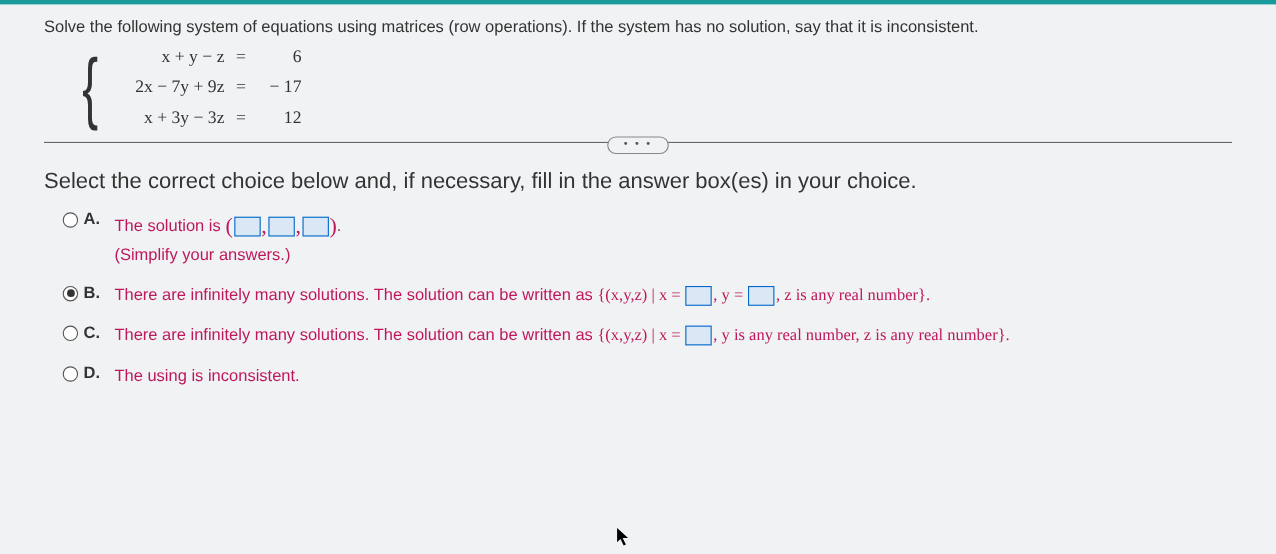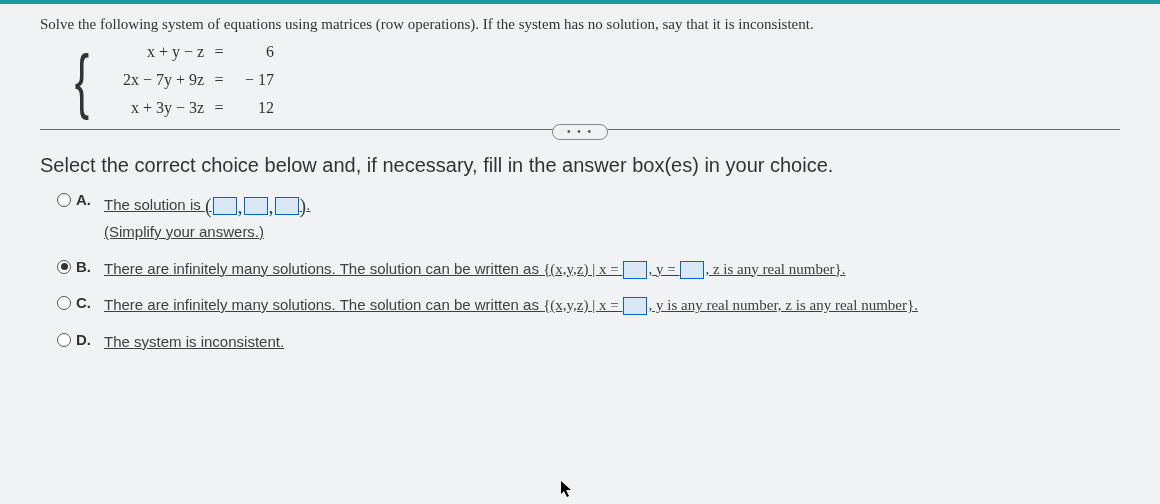--- a/index.html
+++ b/index.html
@@ -20,21 +20,20 @@
       background: #1a9b9b;
     }
     .content {
       padding: 12px 40px 0 40px;
       color: #333;
     }
     .instruction {
       font-size: 15px;
       margin-bottom: 10px;
       color: #333;
-      font-family: Liberation Serif, serif;
     }
     .equation-system {
       display: flex;
       align-items: center;
       margin-left: 30px;
       margin-bottom: 10px;
     }
     .brace {
       font-size: 72px;
       line-height: 0.9;
@@ -125,23 +124,22 @@
     }
     .letter-col {
       width: 28px;
       font-weight: bold;
       font-size: 15px;
       color: #333;
     }
     .choice-text {
       flex: 1;
       font-size: 15px;
-      color: #404040;
+      color: #be185d;
       line-height: 1.5;
-      text-decoration: underline;
     }
     .input-box {
       display: inline-block;
       width: 24px;
       height: 18px;
       border: 1px solid #0066cc;
       background: #dae8f5;
       vertical-align: middle;
       margin: 0 1px;
     }
@@ -227,21 +225,21 @@
     <div class="choice-text">
       <span>There are infinitely many solutions. The solution can be written as </span><span class="set-text">{(x,y,z) | x = </span><span class="input-box"></span><span class="set-text">, y is any real number, z is any real number}.</span><br>
     </div>
   </div>
 
   <div class="choice">
     <div class="radio-col">
       <div class="radio-circle"></div>
     </div>
     <div class="letter-col">D.</div>
-    <div class="choice-text">The system is inconsistent.</div>
+    <div class="choice-text">The using is inconsistent.</div>
   </div>
 
 </div>
 
 <div class="cursor">
   <svg width="14" height="18" viewBox="0 0 14 18">
     <path d="M1 1 L1 14 L4 11 L7 17 L9 16 L6 10 L11 10 Z" fill="#000"></path>
   </svg>
 </div>
 

